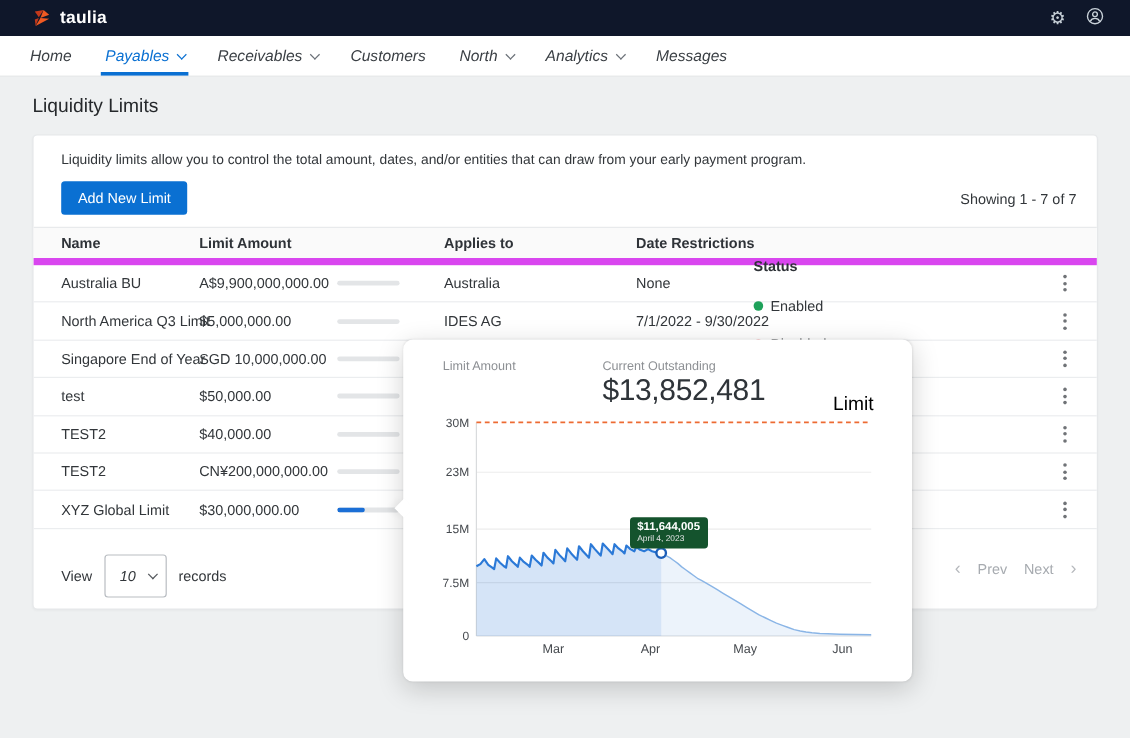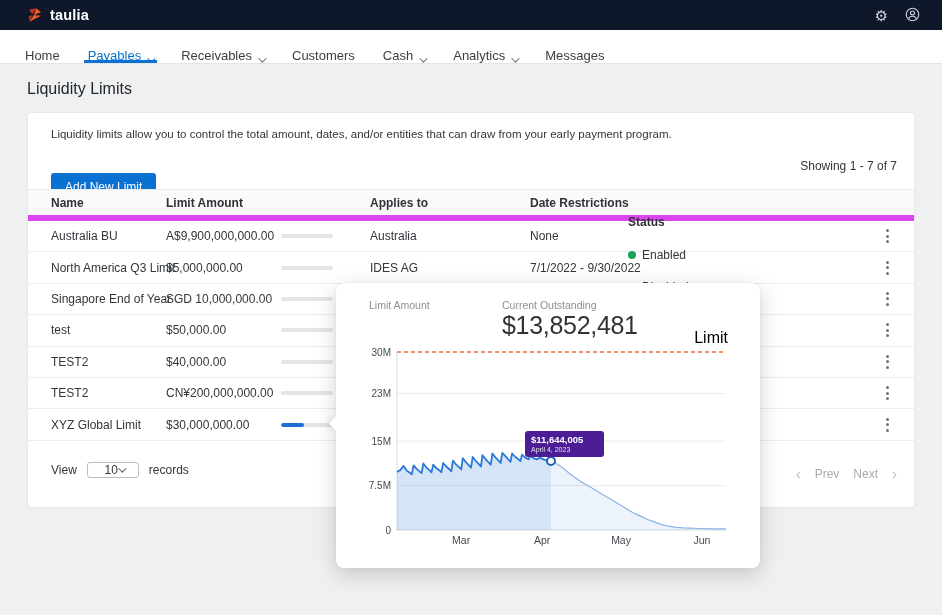--- a/index.html
+++ b/index.html
@@ -8,66 +8,66 @@
 
   
   .topbar { position:absolute; left:0; top:0; width:942px; height:30px; background:#0f172a; display:flex; align-items:center; justify-content:space-between; padding:0 22px 0 27px; }
   .brand { display:flex; align-items:center; gap:7px; }
   .brand-text { color:#fff; font-size:14.5px; font-weight:bold; letter-spacing:.2px; }
   .topbar-icons { display:flex; align-items:center; gap:17px; }
   .top-icon { color:#c9d2d9; font-size:15px; line-height:1; cursor:pointer; }
 
   
   .nav { position:absolute; left:0; top:30px; width:942px; height:34px; background:#fff; border-bottom:1px solid #e3e5e7; display:flex; align-items:stretch; padding-left:25px; }
-  .nav-item { display:flex; align-items:flex-end; gap:6px; font-size:13px; color:#3a3f44; padding:0 14px; cursor:pointer; position:relative; }
+  .nav-item { display:flex; align-items:center; gap:6px; font-size:13px; color:#3a3f44; padding:0 14px; cursor:pointer; position:relative;font-style:italic; }
   .nav-item:first-child { padding-left:0; }
   .nav-item .chev { width:6px; height:6px; border-right:1.5px solid #6a7077; border-bottom:1.5px solid #6a7077; transform:rotate(45deg) translateY(-2px); }
   .nav-item.active { color:#0a70d2; }
   .nav-item.active .chev { border-color:#0a70d2; }
   .nav-item.active::after { content:""; position:absolute; left:10px; right:10px; bottom:0; height:3px; background:#0a70d2; }
   .nav-item:first-child.active::after { left:0; }
 
   
   .page-title { position:absolute; left:27px; top:80px; font-size:16px; color:#25282b; }
   .card { position:absolute; left:27px; top:112px; width:888px; height:396px; background:#fff; border:1px solid #e6e8ea; border-radius:4px; box-shadow:0 1px 2px rgba(0,0,0,.03); }
   .desc { position:absolute; left:23px; top:15px; font-size:11.5px; color:#32363a; }
-  .btn-primary { position:absolute; left:23px; top:38px; background:#0a70d2; color:#fff; border:none; border-radius:3px; font-size:12px; font-family:inherit; padding:7px 14px; cursor:pointer;margin-top:22px; }
+  .btn-primary { position:absolute; left:23px; top:38px; background:#0a70d2; color:#fff; border:none; border-radius:3px; font-size:12px; font-family:inherit; padding:7px 14px; cursor:pointer; }
   .showing { position:absolute; right:17px; top:46px; font-size:12px; color:#32363a; }
 
   
   .thead { position:absolute; left:0; top:76px; width:100%; height:32px; background:#fafafa; border-top:1px solid #e8eaec; border-bottom:6px solid #d946ef; font-size:12px; font-weight:bold; color:#2f3338; }
   .tbody { position:absolute; left:0; top:108px; width:100%; }
   .trow { position:relative; width:100%; height:31.4px; border-bottom:1px solid #ebedef; font-size:12px; }
   .cell { position:absolute; top:50%; transform:translateY(-50%); white-space:nowrap; }
   .c-name{left:23px;} .c-amount{left:138px;} .c-bar{left:253px;} .c-applies{left:342px;} .c-dates{left:486px;margin-left:16px;} .c-status{left:600px;margin-top:19px;} .c-menu{left:853px;}
   .bar-track { width:52px; height:4px; border-radius:2px; background:#e3e5e7; overflow:hidden; }
   .bar-fill { height:100%; border-radius:2px; background:#1b6fd6; }
   .status-wrap { display:flex; align-items:center; gap:6px; }
   .dot { width:8px; height:8px; border-radius:50%; }
   .kebab { display:flex; flex-direction:column; gap:2.5px; align-items:center; cursor:pointer; padding:3px 5px; }
   .kebab i { width:3px; height:3px; border-radius:50%; background:#707377; }
 
   
   .cfooter { position:absolute; left:0; top:327px; width:100%; height:69px; font-size:12px; }
   .view-wrap { position:absolute; left:23px; top:22px; display:flex; align-items:center; gap:10px; }
-  .select { width:52px; height:16px; border:1px solid #b9bdc2; border-radius:3px; background:#fff; display:flex; align-items:center; justify-content:center; padding:0 9px 0 12px; cursor:pointer; }
+  .select { width:52px; height:36px; border:1px solid #b9bdc2; border-radius:3px; background:#fff; display:flex; align-items:center; justify-content:space-between; padding:0 9px 0 12px; cursor:pointer;font-style:italic; }
   .select .chev { width:6px; height:6px; border-right:1.5px solid #55595e; border-bottom:1.5px solid #55595e; transform:rotate(45deg) translateY(-2px); }
   .pager { position:absolute; right:17px; top:26px; display:flex; align-items:center; gap:14px; color:#a7abb0; }
   .pager .arrow { color:#b5b8bc; font-size:15px; line-height:1; }
   .pager span { cursor:default; }
 
   
   .popup { position:absolute; left:336px; top:283px; width:424px; height:285px; background:#fff; border-radius:8px; box-shadow:0 6px 22px rgba(0,0,0,.18), 0 0 2px rgba(0,0,0,.08); z-index:10; }
   .popup .notch { position:absolute; left:-5px; top:135px; width:11px; height:11px; background:#fff; transform:rotate(45deg); box-shadow:-3px 3px 5px rgba(0,0,0,.05); }
   .kpi-label { position:absolute; top:16px; font-size:10.5px; color:#8d9094; }
   .kpi-value { position:absolute; top:28px; font-size:25px; color:#2f3439; letter-spacing:-.3px; }
   .kpi1 { left:33px; } .kpi2 { left:166px; }
   .limit-lbl { position:absolute; top:46px; right:32px; font-size:16px; color:#000000; }
   .chart-wrap { position:absolute; left:0; top:60px; width:424px; height:215px; }
-  .chart-tip { position:absolute; left:189px; top:148px; background:#4c1d95; border-radius:3px; padding:3px 21px 4px 6px; color:#fff; z-index:3; }
+  .chart-tip { position:absolute; left:189px; top:148px; background:#14532d; border-radius:3px; padding:3px 7px 4px 6px; color:#fff; z-index:3; }
   .tip-val { font-size:9.5px; font-weight:bold; white-space:nowrap; }
   .tip-date { font-size:7px; color:#e6e7e8; white-space:nowrap; margin-top:1px; }
 </style>
 </head>
 <body>
 
 <div class="topbar">
   <div class="brand">
     <svg width="16" height="16" viewBox="0 0 24 24">
       <path d="M3 4 L14 2 L8 11 Z" fill="#c3391b"></path>
@@ -100,21 +100,21 @@
   </div>
     <div class="nav-item">
     <span>Receivables</span>
     <span class="chev"></span>
   </div>
     <div class="nav-item">
     <span>Customers</span>
 
   </div>
     <div class="nav-item">
-    <span>Cash</span>
+    <span>North</span>
     <span class="chev"></span>
   </div>
     <div class="nav-item">
     <span>Analytics</span>
     <span class="chev"></span>
   </div>
     <div class="nav-item">
     <span>Messages</span>
 
   </div>

